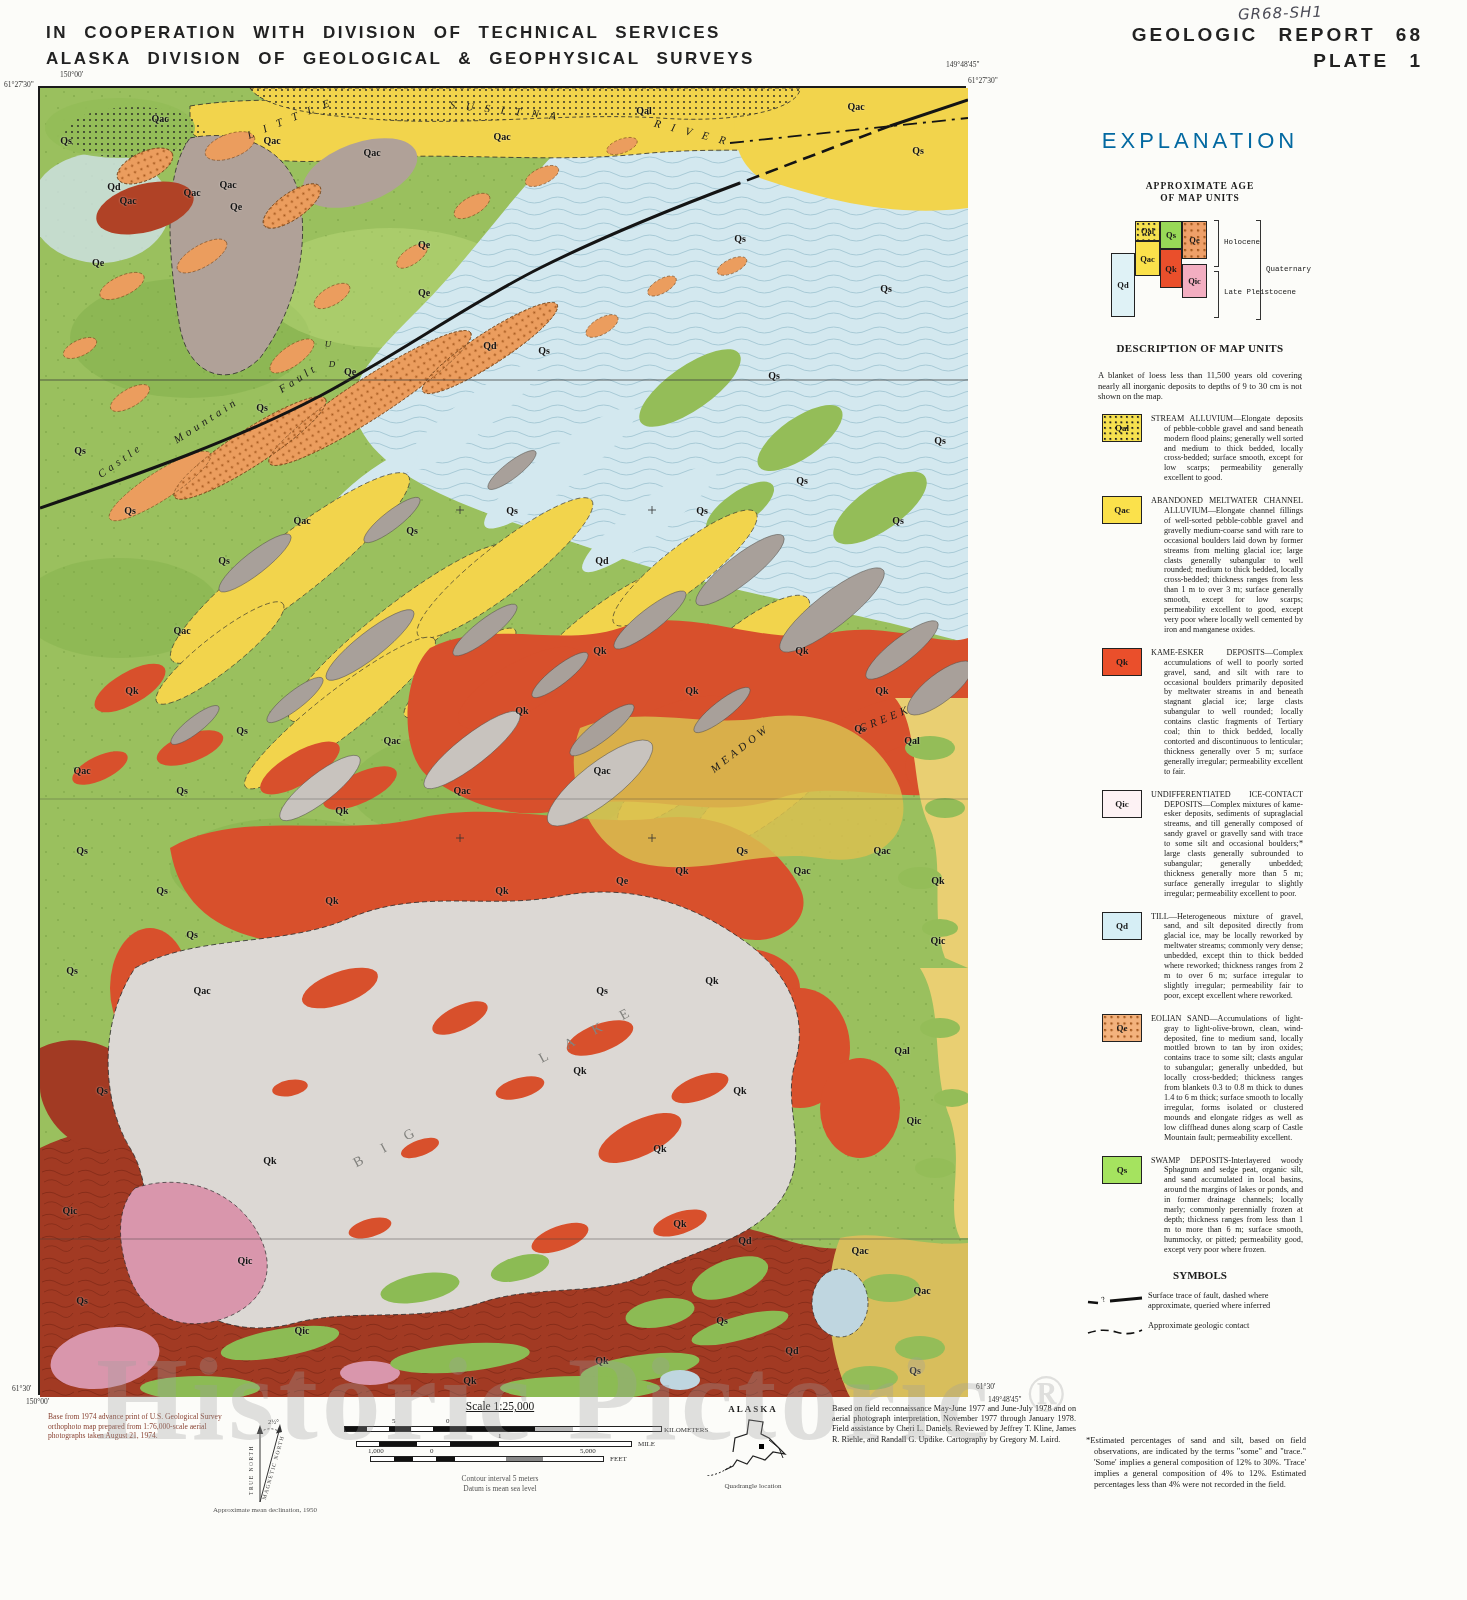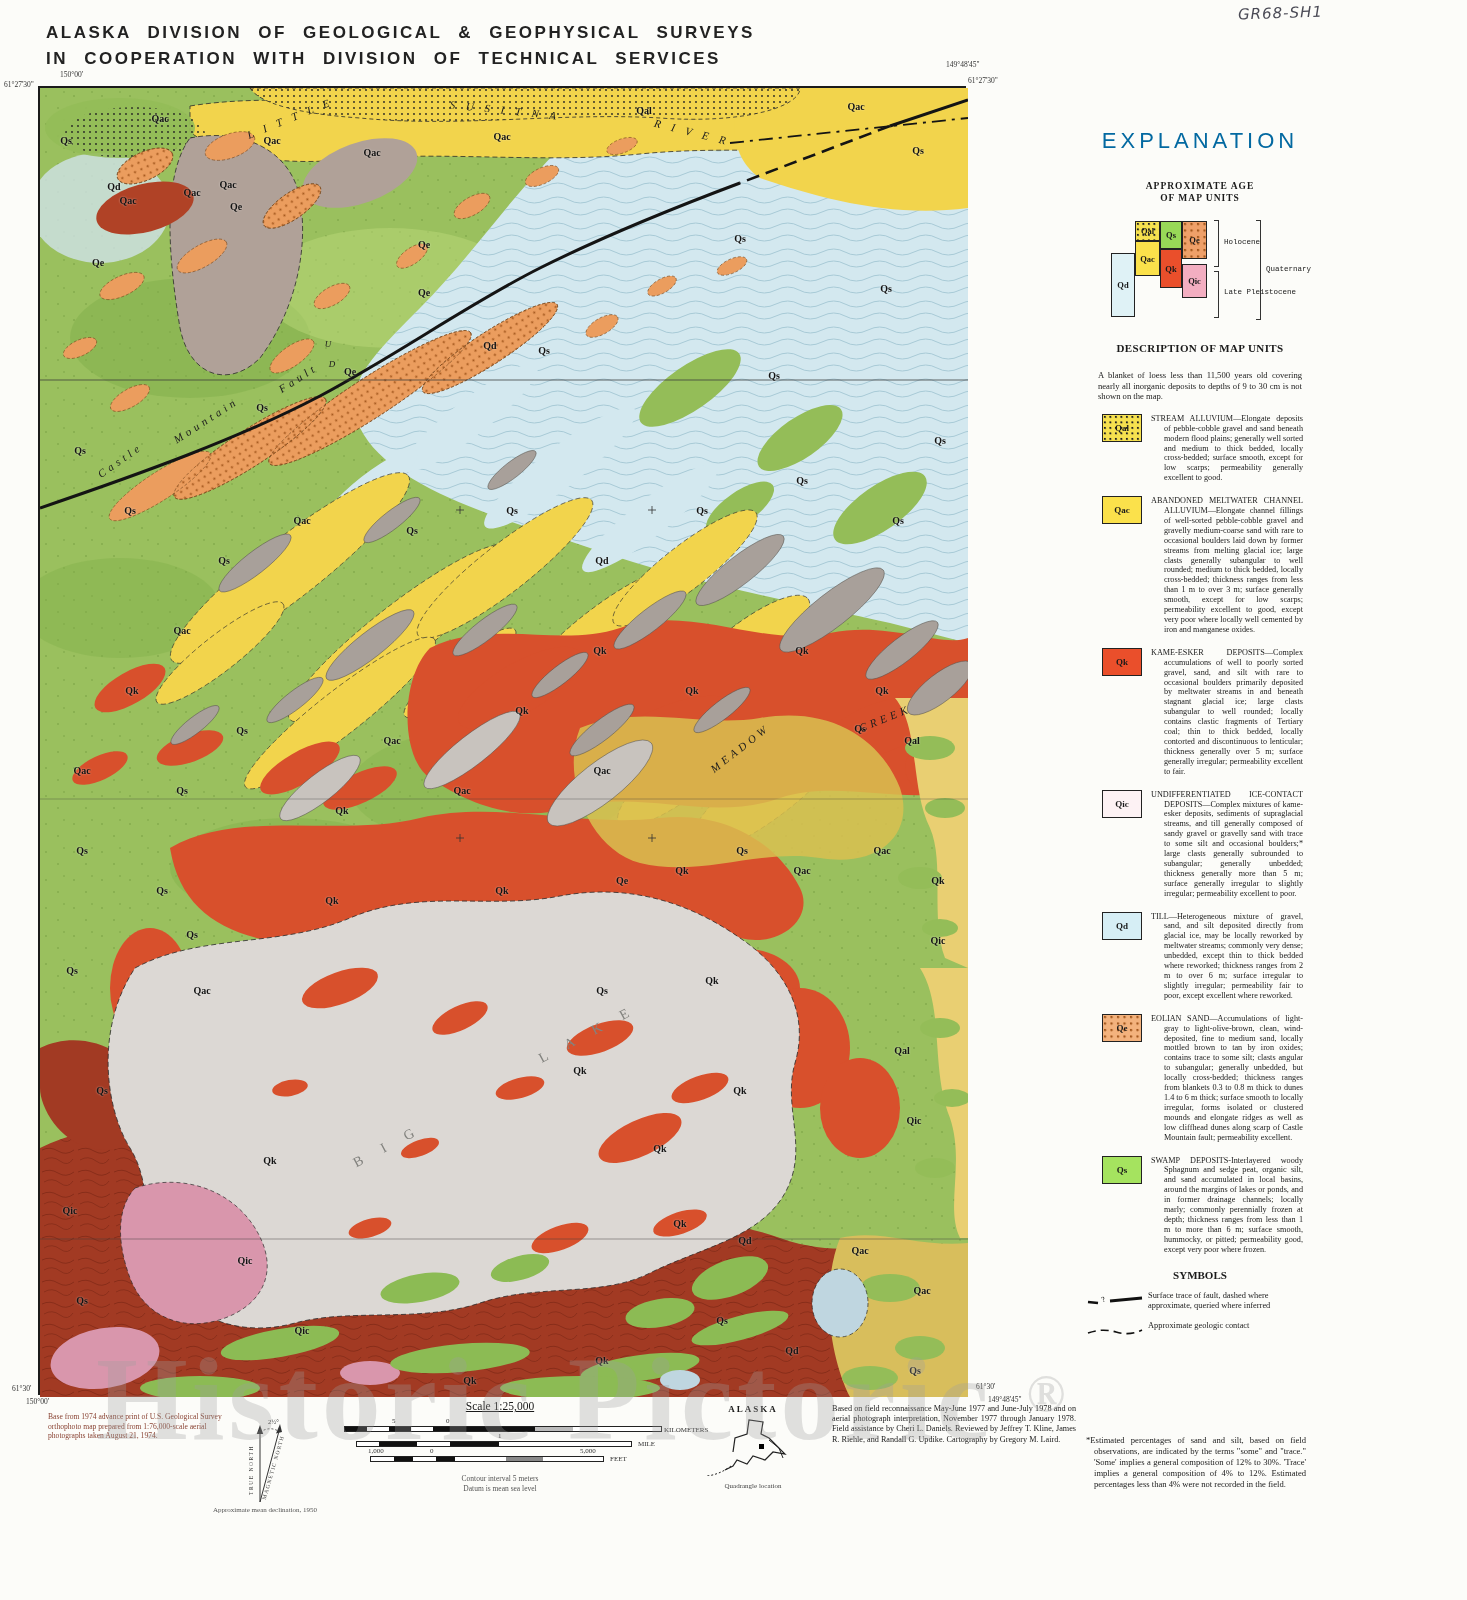--- a/index.html
+++ b/index.html
@@ -88,24 +88,28 @@
     font-family:"Liberation Serif",serif; font-weight:bold; font-size:118px; letter-spacing:4px;
     color:#9e9e9e; opacity:.30; white-space:nowrap; pointer-events:none; z-index:40; }
   .watermark sup { font-size:52px; vertical-align:28px; }
 </style>
 </head>
 <body>
 
 <div class="page">
 
   <div class="hdr-left">
+    <div>IN COOPERATION WITH DIVISION OF TECHNICAL SERVICES</div>
     <div>ALASKA DIVISION OF GEOLOGICAL &amp; GEOPHYSICAL SURVEYS</div>
-    <div>IN COOPERATION WITH DIVISION OF TECHNICAL SERVICES</div>
   </div>
   <div class="hand-note">GR68-SH1</div>
+  <div class="hdr-right">
+    <div>GEOLOGIC REPORT 68</div>
+    <div>PLATE 1</div>
+  </div>
 
   <div class="corner" style="left:60px;top:70px;">150°00'</div>
   <div class="corner" style="left:4px;top:80px;">61°27'30"</div>
   <div class="corner" style="left:946px;top:60px;">149°48'45"</div>
   <div class="corner" style="left:968px;top:76px;">61°27'30"</div>
   <div class="corner" style="left:12px;top:1384px;">61°30'</div>
   <div class="corner" style="left:26px;top:1397px;">150°00'</div>
   <div class="corner" style="left:976px;top:1382px;">61°30'</div>
   <div class="corner" style="left:988px;top:1395px;">149°48'45"</div>
 

